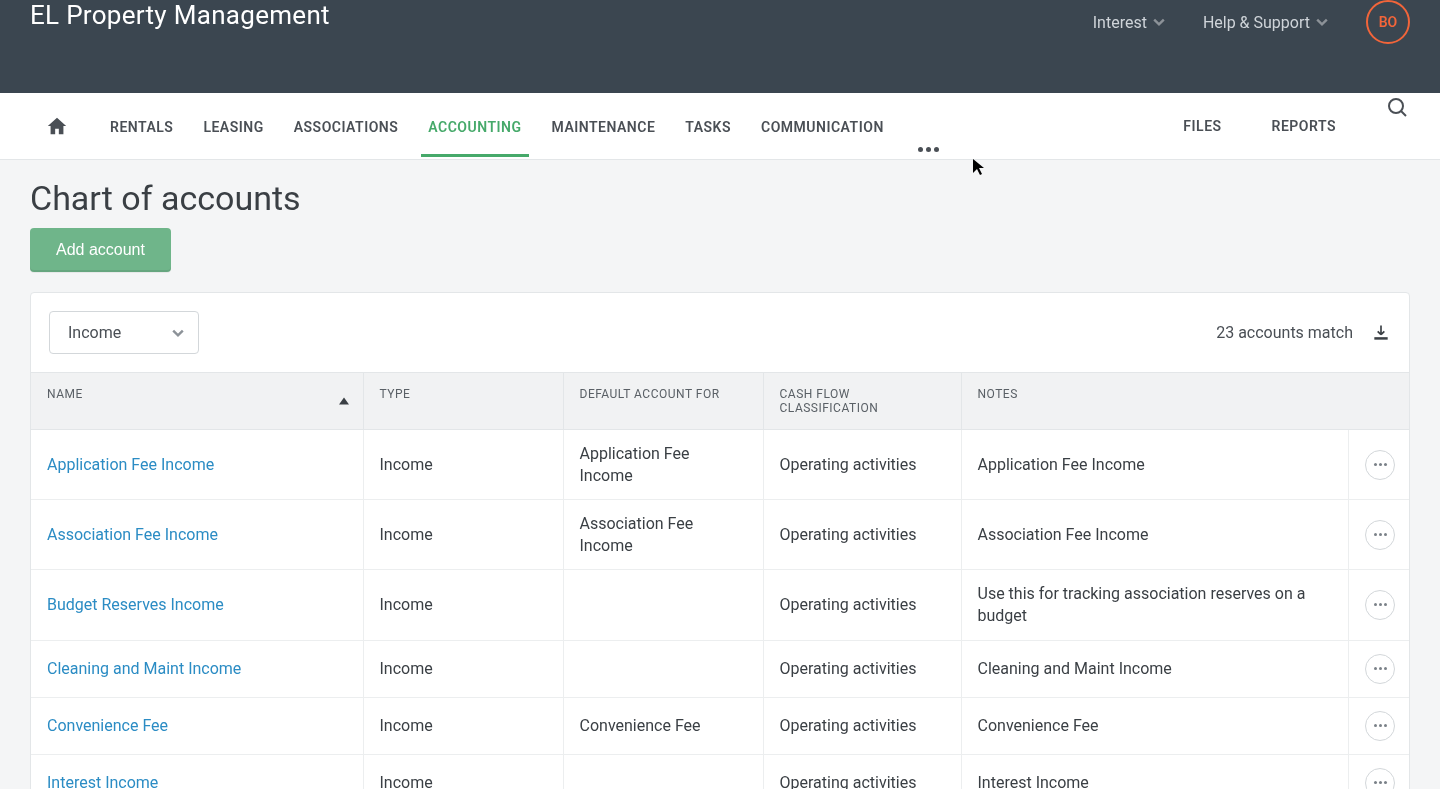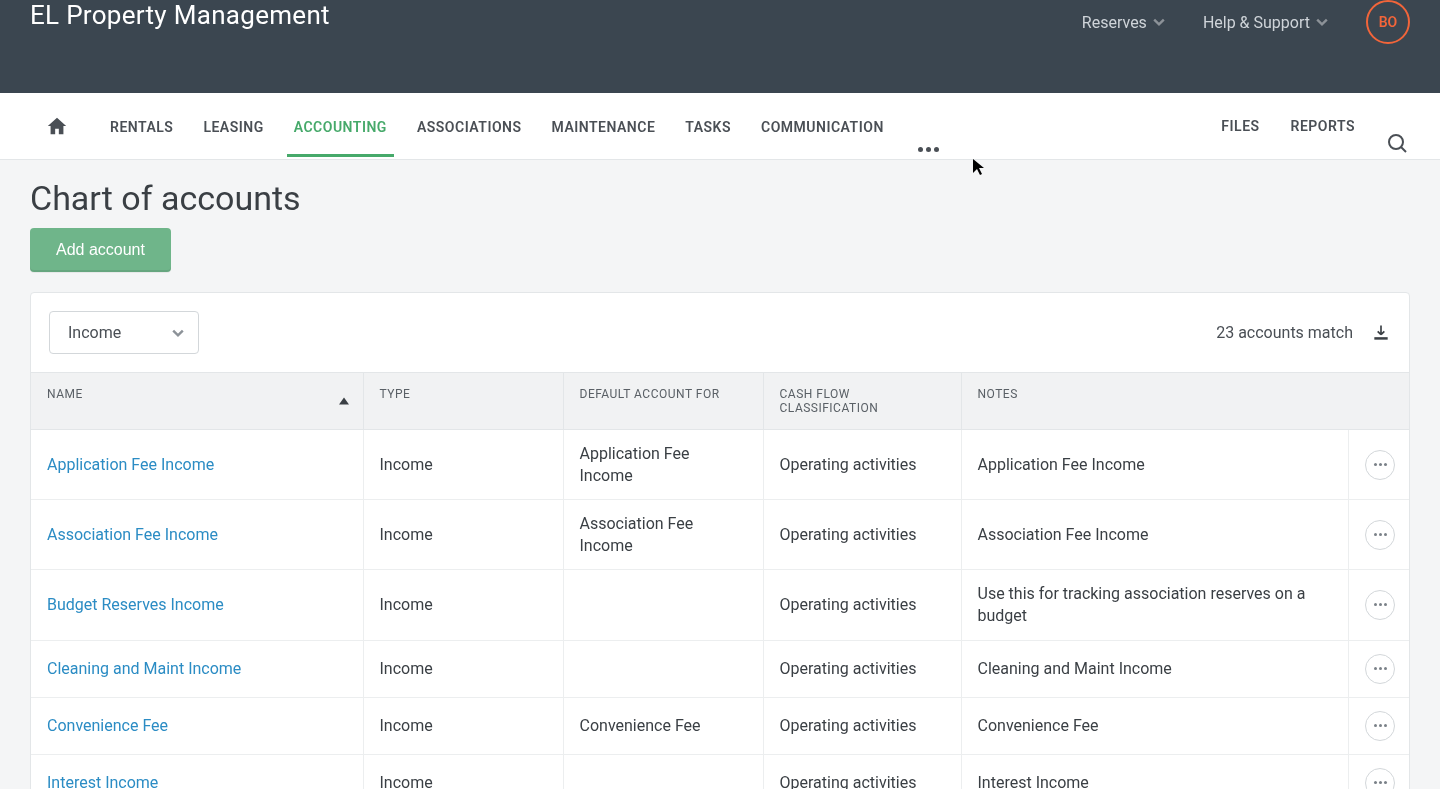--- a/index.html
+++ b/index.html
@@ -105,22 +105,22 @@
     gap: 3px;
     align-items: center;
     cursor: pointer;
     padding: 4px;
   }
   .nav-more span {
     width: 5px; height: 5px; border-radius: 50%; background: #4a4f55;
   }
   .nav-right {
     display: flex;
-    align-items: flex-end;
-    gap: 31px;
+    align-items: flex-start;
+    gap: 50px;
     margin-left: auto;
   }
   .nav-right .nav-tab { padding: 22px 0; }
   .search-icon {
     width: 24px;
     height: 24px;
     stroke: #4a4f55;
     stroke-width: 2;
     fill: none;
     cursor: pointer;
@@ -278,21 +278,21 @@
     color: #000;
   }
 </style>
 </head>
 <body>
 
 <div class="header">
   <div class="brand">EL Property Management</div>
   <div class="header-right">
     <div class="header-link">
-      <span>Reserves</span>
+      <span>Interest</span>
       <svg class="chev" viewBox="0 0 10 6">
           <polyline points="1,1 5,5 9,1"></polyline>
         </svg>
     </div>
     <div class="header-link">
       <span>Help &amp; Support</span>
       <svg class="chev" viewBox="0 0 10 6">
           <polyline points="1,1 5,5 9,1"></polyline>
         </svg>
     </div>
@@ -302,22 +302,22 @@
   </div>
 </div>
 
 <div class="navbar">
   <svg class="nav-home" viewBox="0 0 24 24">
     <path d="M12 3 L2 12 H5 V21 H10 V15 H14 V21 H19 V12 H22 Z"></path>
   </svg>
   <div class="nav-tabs">
     <div class="nav-tab">RENTALS</div>
     <div class="nav-tab">LEASING</div>
+    <div class="nav-tab">ASSOCIATIONS</div>
     <div class="nav-tab active">ACCOUNTING</div>
-    <div class="nav-tab">ASSOCIATIONS</div>
     <div class="nav-tab">MAINTENANCE</div>
     <div class="nav-tab">TASKS</div>
     <div class="nav-tab">COMMUNICATION</div>
     <div class="nav-more">
       <span></span>
         <span></span>
         <span></span>
     </div>
   </div>
   <div class="nav-right">

